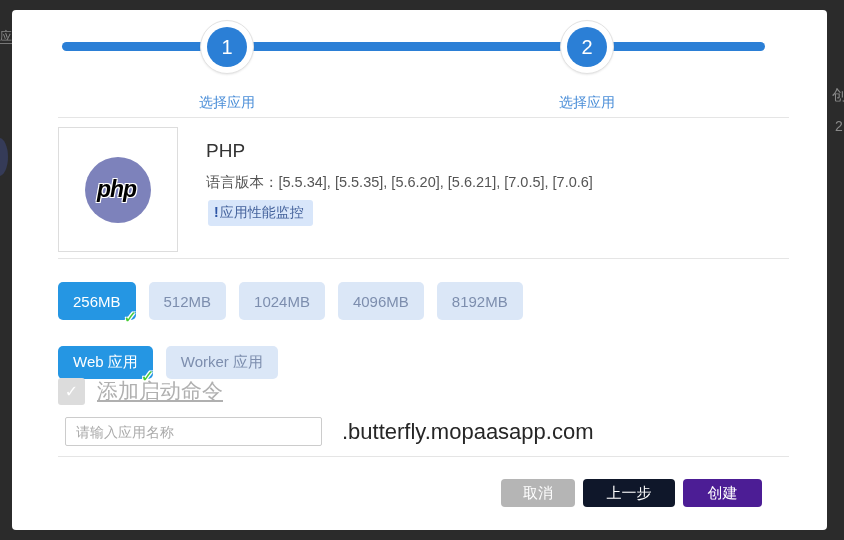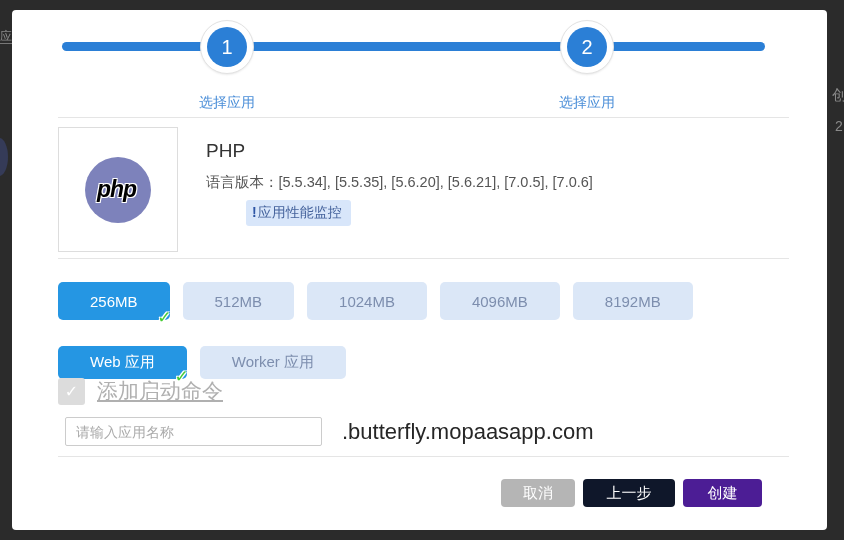--- a/index.html
+++ b/index.html
@@ -56,31 +56,31 @@
   }
   .php-circle span {
     font-style:italic; font-weight:bold; font-size:23px; color:#000;
     text-shadow:-1px -1px 0 #fff, 1px -1px 0 #fff, -1px 1px 0 #fff, 1px 1px 0 #fff;
     letter-spacing:-1px; padding-right:3px;
   }
   .app-title { position:absolute; left:194px; top:130px; font-size:19px; color:#333; }
   .app-versions { position:absolute; left:194px; top:163px; font-size:14.5px; color:#555; }
   .app-badge {
     position:absolute; left:196px; top:190px; background:#d8e6fa; color:#45639c;
-    font-size:14px; padding:4px 9px 4px 6px; border-radius:3px;margin-left:38px;
+    font-size:14px; padding:4px 9px 4px 6px; border-radius:3px;
   }
   .app-badge .bang { font-weight:bold; color:#2d55a5; margin-right:1px; }
   
   .opt-row { position:absolute; left:46px; display:flex; gap:13px; }
   .mem-row { top:272px; }
   .type-row { top:336px;align-items:center; }
   .opt-btn {
     position:relative; background:#dbe7f7; color:#7d8eae; border:none;
     border-radius:5px; font-size:15px; cursor:pointer;
-    font-family:inherit; padding:0 32px;
+    font-family:inherit; padding:0 15px;
   }
   .mem-row .opt-btn { height:38px; min-width:70px; }
   .type-row .opt-btn { height:33px; min-width:86px; }
   .opt-btn.selected { background:#2596e3; color:#ffffff; }
   .check-mark {
     position:absolute; right:-2px; bottom:-8px; color:#46cc32; font-size:17px; font-weight:bold;
     text-shadow:-1px -1px 0 #fff, 1px -1px 0 #fff, -1px 1px 0 #fff, 1px 1px 0 #fff;
   }
   
   .cmd-row { position:absolute; left:46px; top:367px; display:flex; align-items:center; gap:12px; }

